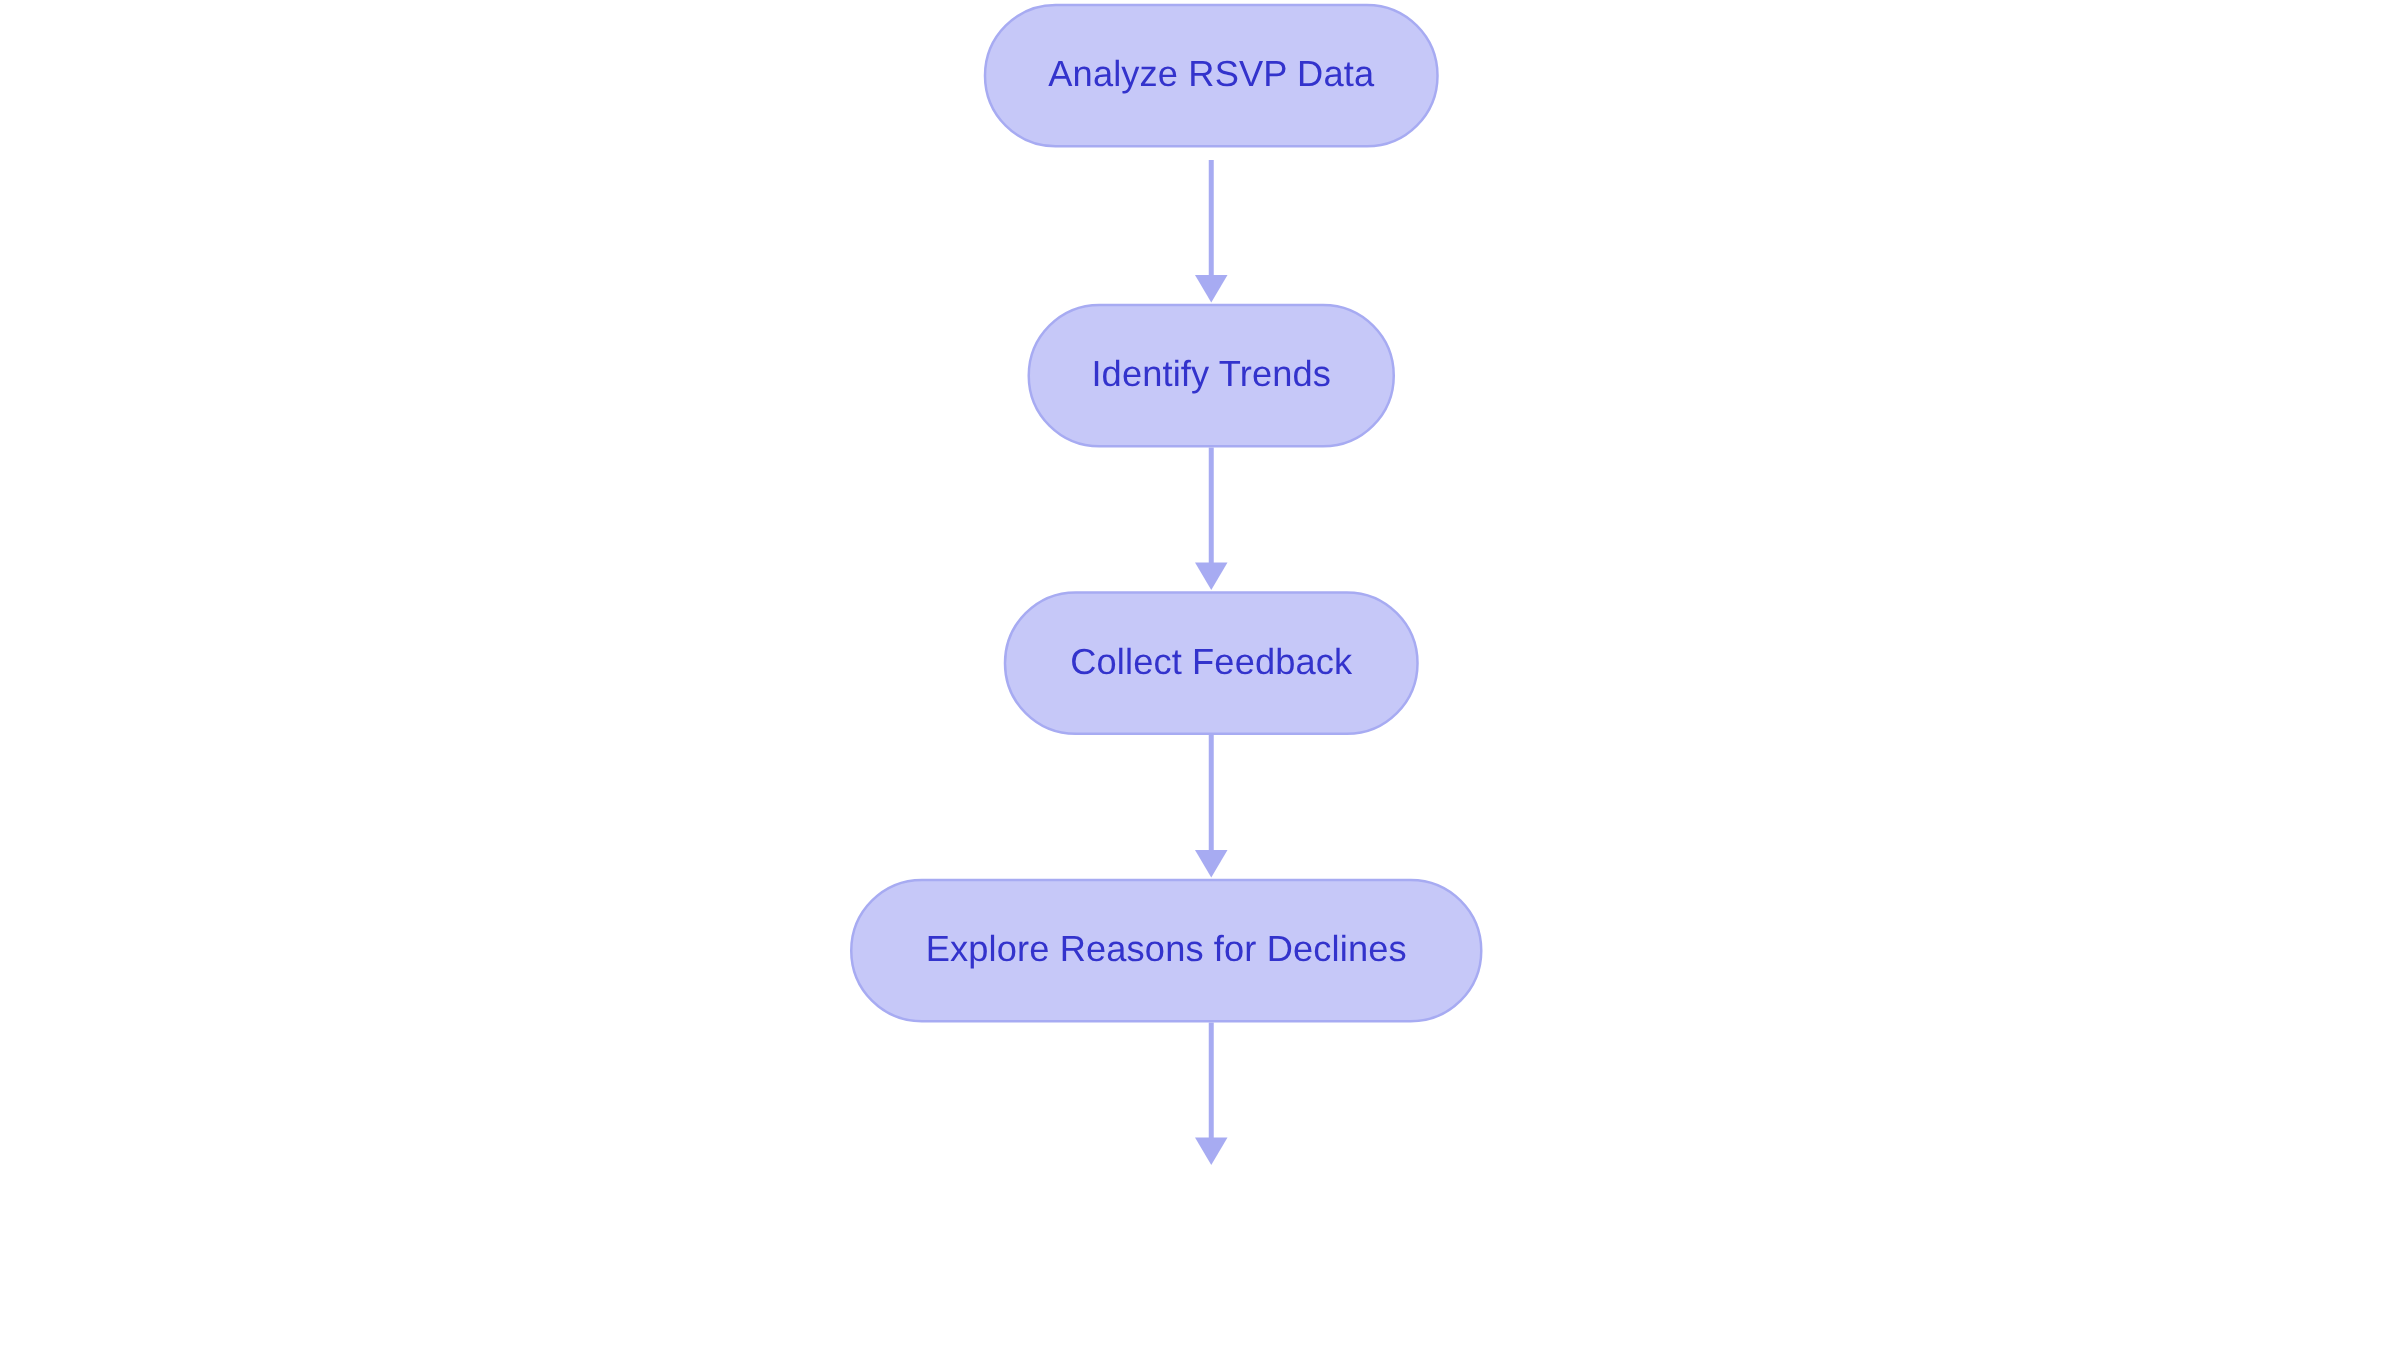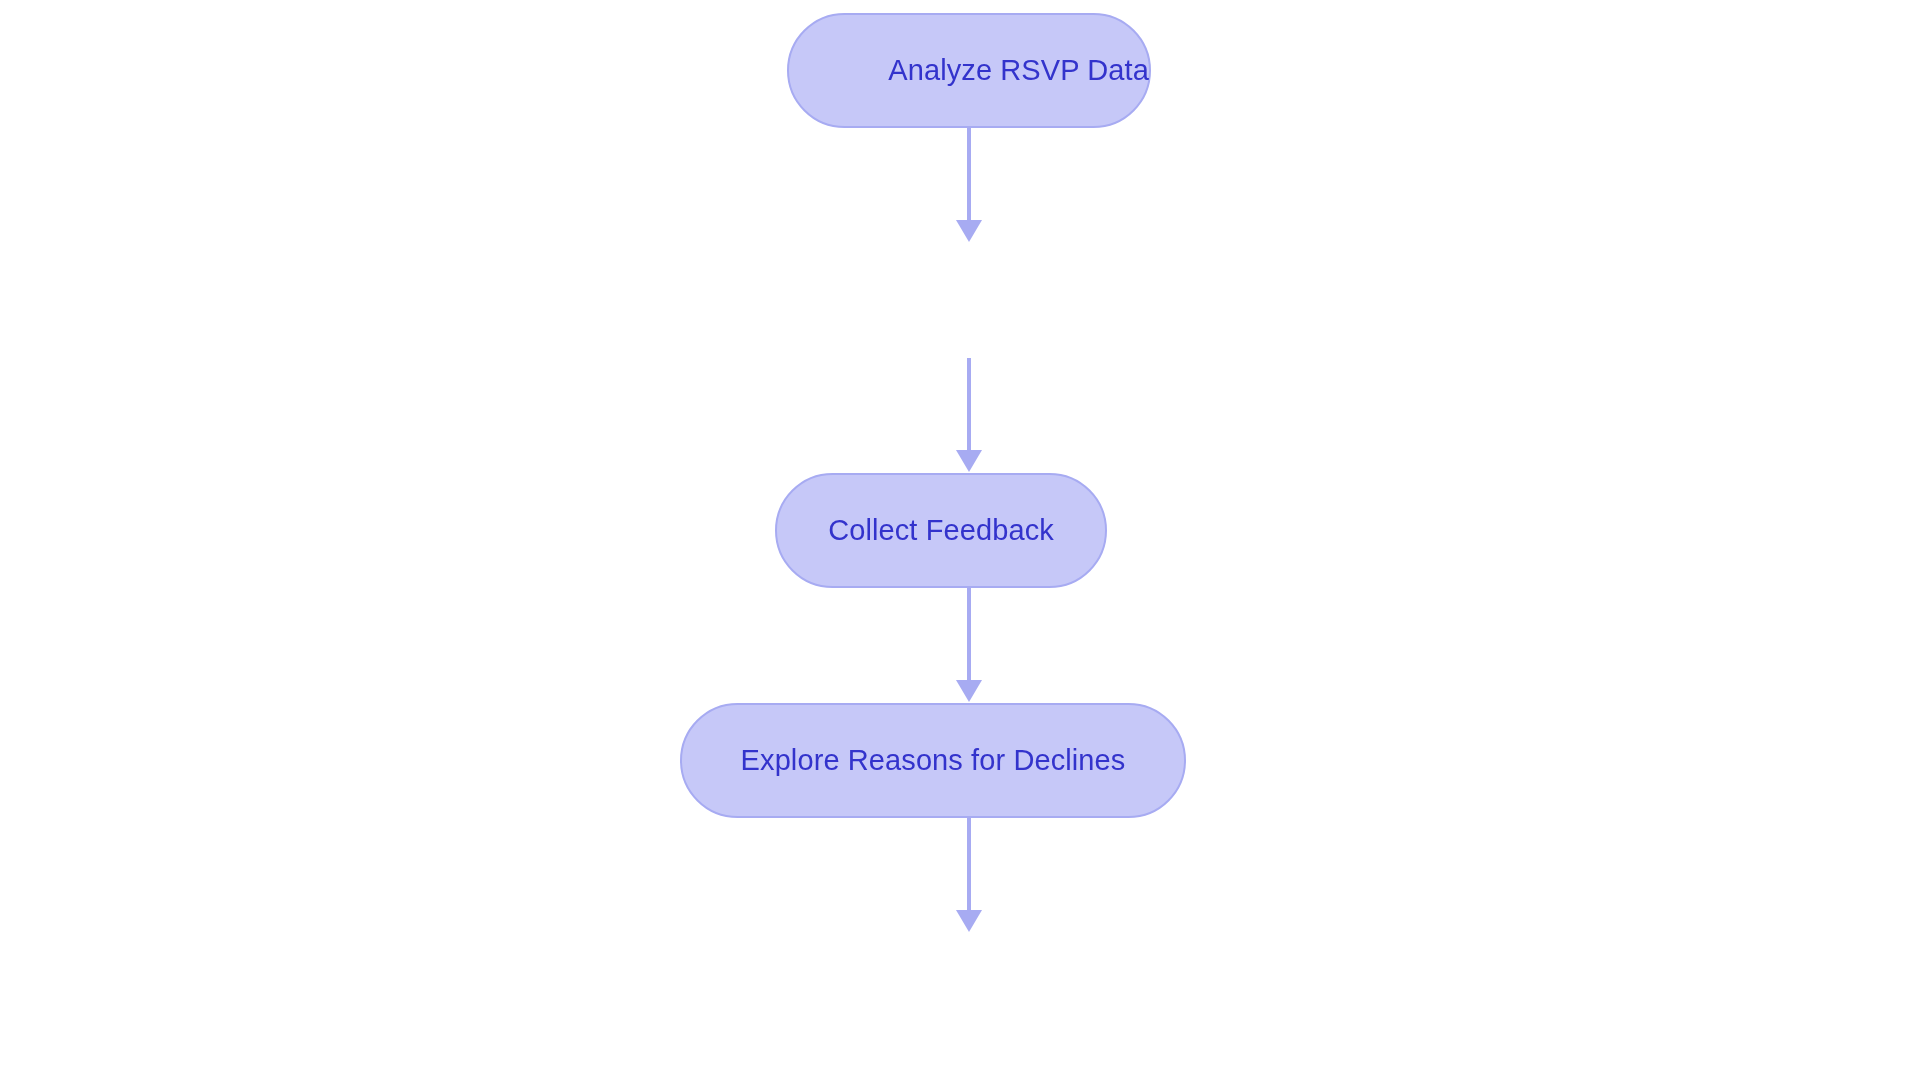--- a/index.html
+++ b/index.html
@@ -78,26 +78,29 @@
     </svg>
   </div>
 
   <div class="flow-connector" style="left:969px; top:818px; height:115px;">
     <svg width="30" height="115" viewBox="0 0 30 115" aria-hidden="true">
       <line x1="15" y1="0" x2="15" y2="94" stroke="#a7abf2" stroke-width="4"></line>
       <polygon points="2,92 28,92 15,114" fill="#a7abf2"></polygon>
     </svg>
   </div>
 
-  <div class="flow-node" style="left:969px; top:13px; width:364px;justify-content:flex-end;">
+  <div class="flow-node" style="left:969px; top:3px; width:364px;">
     <span class="flow-node-label">Analyze RSVP Data</span>
   </div>
 
+  <div class="flow-node" style="left:969px; top:243px; width:294px;">
+    <span class="flow-node-label">Identify Trends</span>
+  </div>
 
-  <div class="flow-node" style="left:941px; top:473px; width:332px;text-align:center;">
+  <div class="flow-node" style="left:969px; top:473px; width:332px;text-align:center;">
     <span class="flow-node-label">Collect Feedback</span>
   </div>
 
   <div class="flow-node" style="left:933px; top:703px; width:506px;">
     <span class="flow-node-label">Explore Reasons for Declines</span>
   </div>
 
 
 </div>
 

